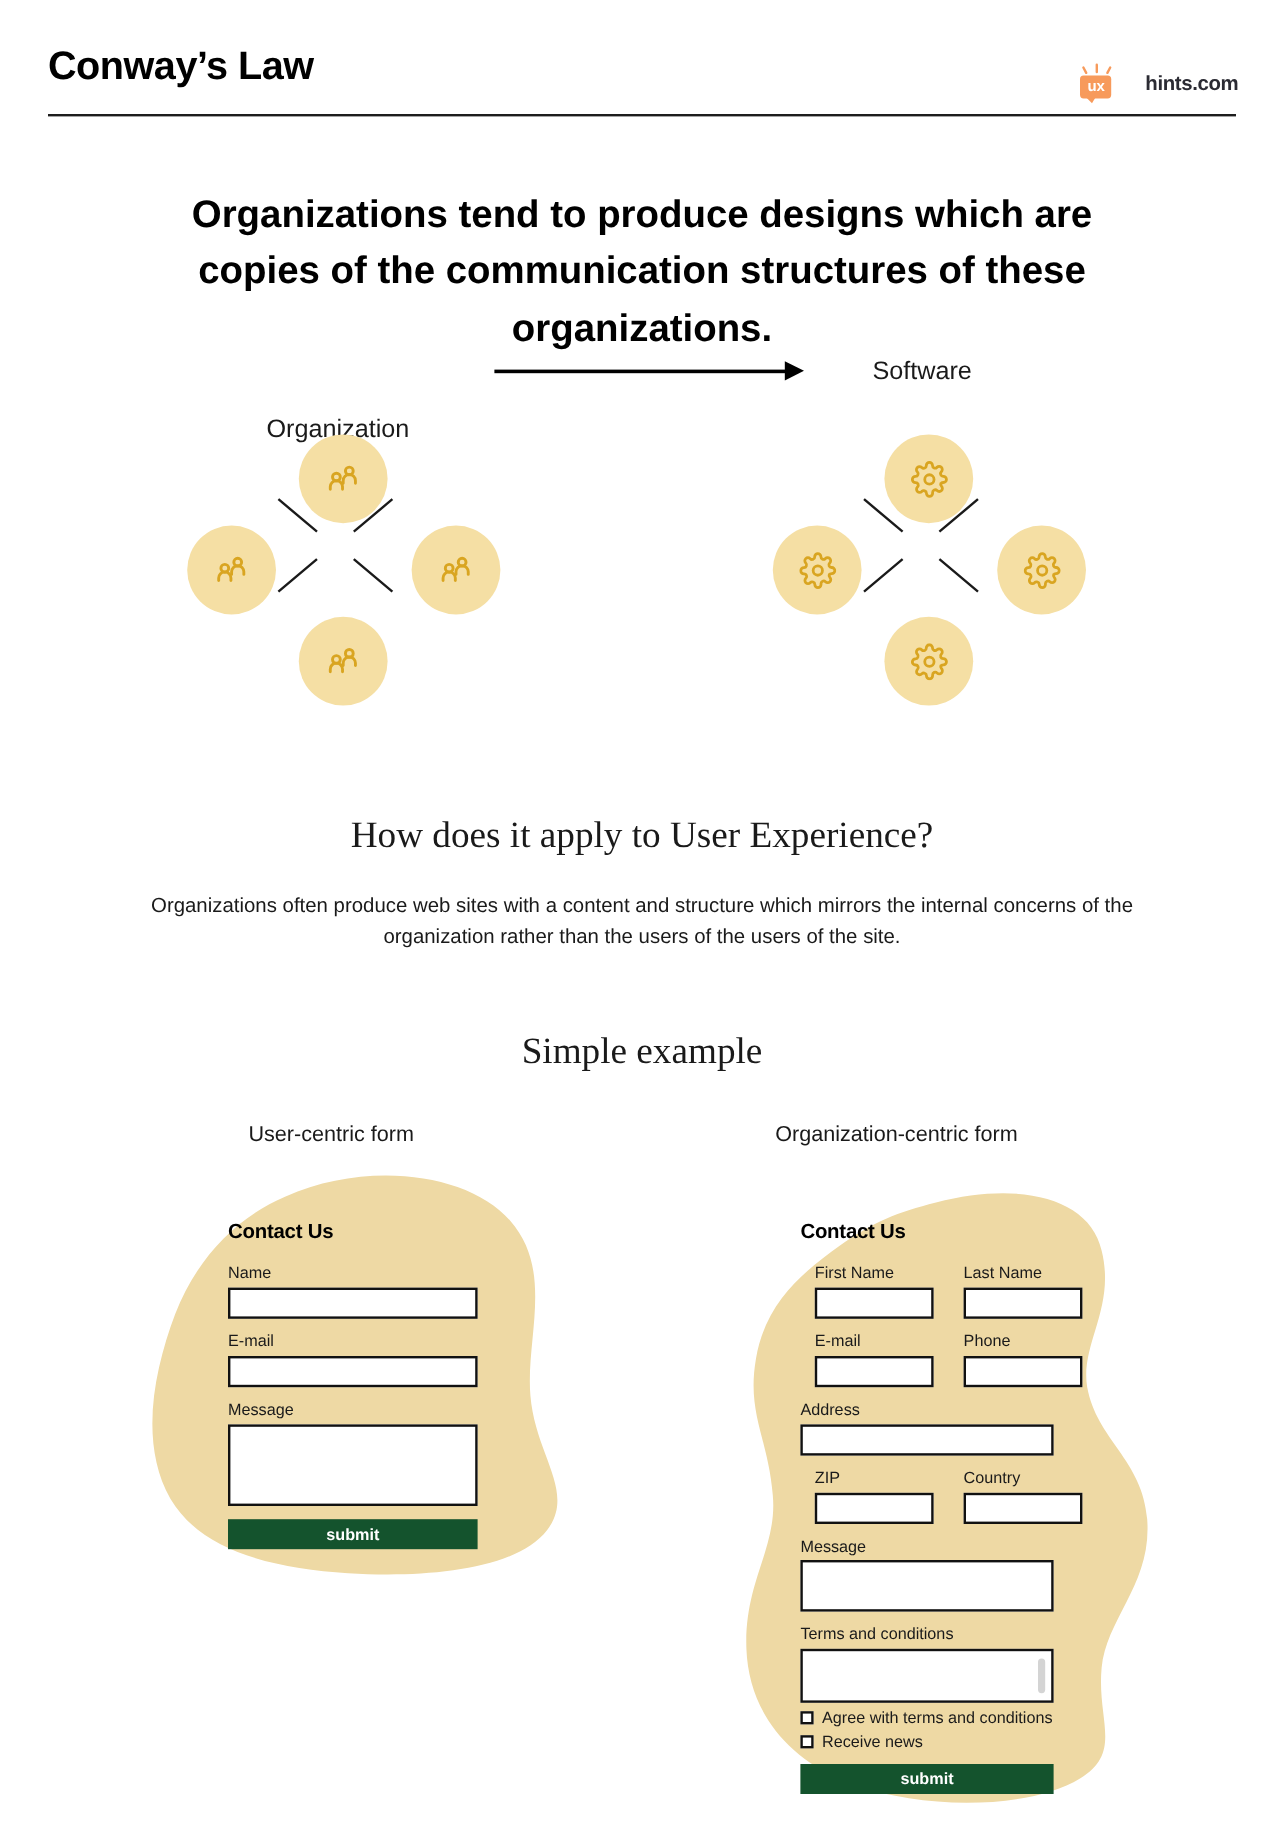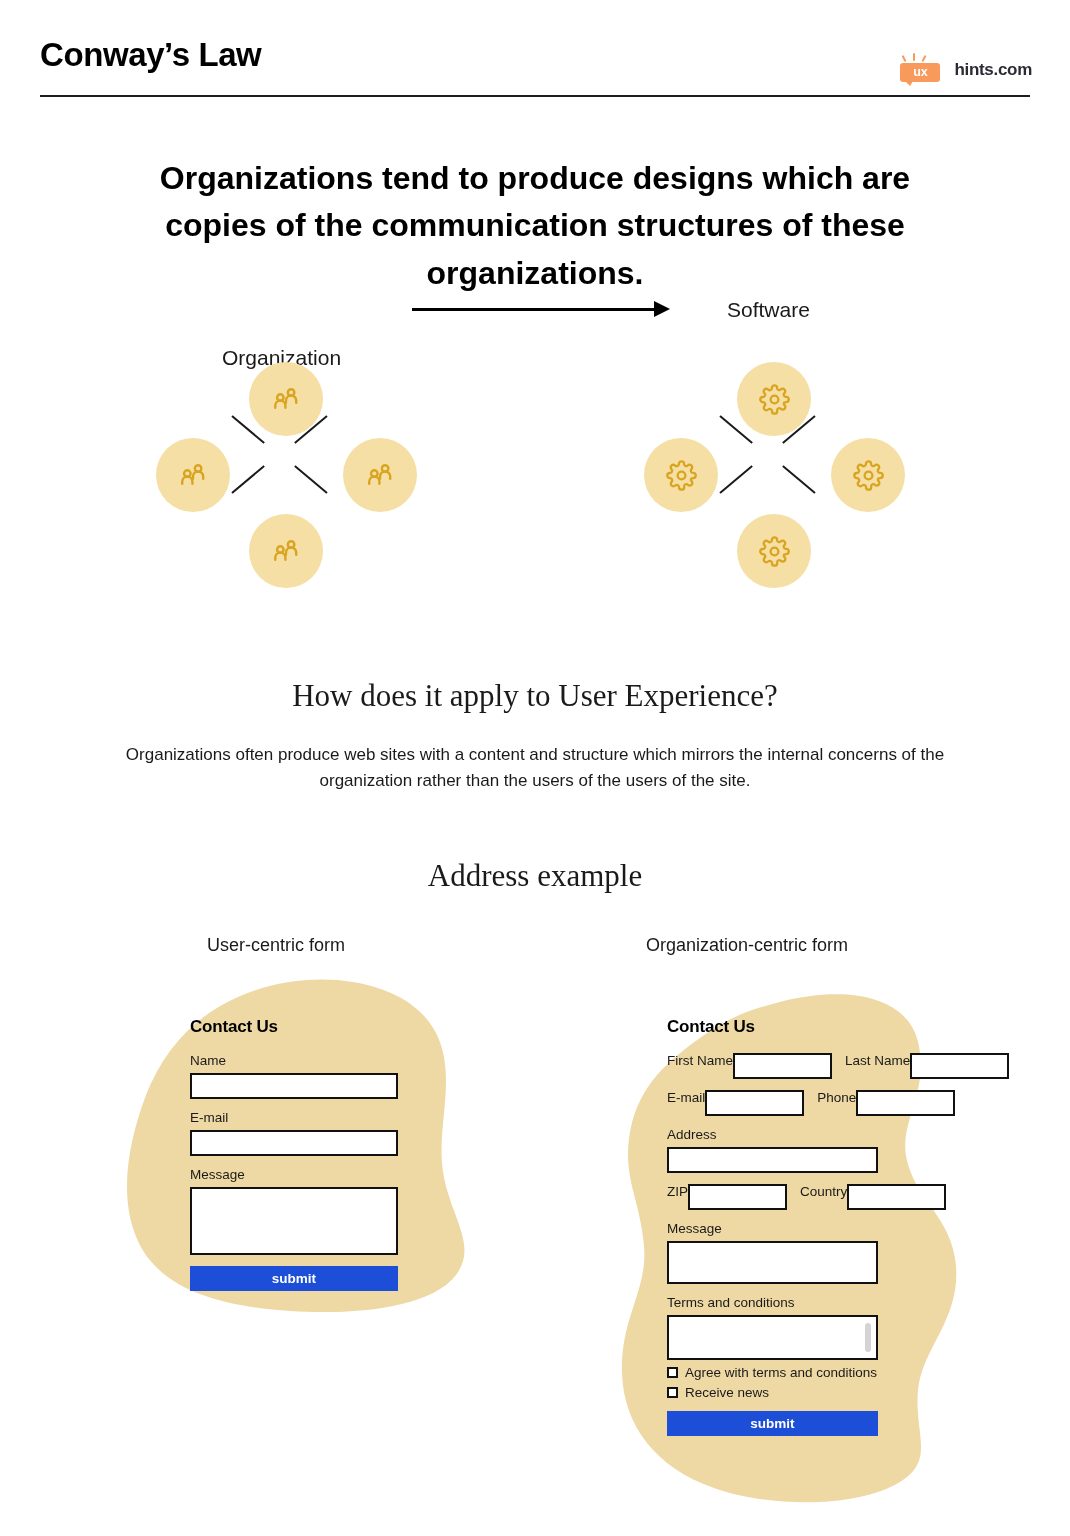--- a/index.html
+++ b/index.html
@@ -42,21 +42,21 @@
     height: 30px;
   }
   #brand-bubble-wrap {
     position: relative;
     width: 30px;
     height: 30px;
   }
   #brand-bubble {
     position: absolute;
     left: 0; top: 8px;
-    width: 40px;
+    width: 26px;
     height: 19px;
     background: #f79a5b;
     border-radius: 3px;
     color: #ffffff;
     font-size: 12.5px;
     font-weight: bold;
     line-height: 19px;
     text-align: center;
     letter-spacing: -0.2px;
   }
@@ -235,24 +235,25 @@
     background: #ffffff;
     border: 2px solid #111111;
     box-sizing: border-box;
   }
   .row2 {
     display: flex;
     gap: 13px;
   }
   .col {
     display: flex;
-    flex-direction: row;
+    flex-direction: column;
+    margin-left: 12px;
   }
   .submit-btn {
-    background: #1d4ed8;
+    background: #14532d;
     color: #ffffff;
     font-size: 13.5px;
     font-weight: bold;
     text-align: center;
     line-height: 25px;
     height: 25px;
   }
   .checkbox-row {
     display: flex;
     align-items: center;
@@ -391,21 +392,21 @@
     <svg width="31" height="31" viewBox="0 0 24 24" fill="none" stroke="#d9a521" stroke-width="1.8" stroke-linecap="round" stroke-linejoin="round">
       <circle cx="12" cy="12" r="3"></circle>
       <path d="M19.4 14.5a1.65 1.65 0 0 0 .33 1.82l.06.06a2 2 0 1 1-2.83 2.83l-.06-.06a1.65 1.65 0 0 0-1.82-.33 1.65 1.65 0 0 0-1 1.51V21a2 2 0 1 1-4 0v-.1a1.65 1.65 0 0 0-1.08-1.51 1.65 1.65 0 0 0-1.82.33l-.06.06a2 2 0 1 1-2.83-2.83l.06-.06a1.65 1.65 0 0 0 .33-1.82 1.65 1.65 0 0 0-1.51-1H3a2 2 0 1 1 0-4h.1a1.65 1.65 0 0 0 1.51-1.08 1.65 1.65 0 0 0-.33-1.82l-.06-.06a2 2 0 1 1 2.83-2.83l.06.06a1.65 1.65 0 0 0 1.82.33H9a1.65 1.65 0 0 0 1-1.51V3a2 2 0 1 1 4 0v.1a1.65 1.65 0 0 0 1 1.51 1.65 1.65 0 0 0 1.82-.33l.06-.06a2 2 0 1 1 2.83 2.83l-.06.06a1.65 1.65 0 0 0-.33 1.82V9a1.65 1.65 0 0 0 1.51 1H21a2 2 0 1 1 0 4h-.1a1.65 1.65 0 0 0-1.5 1z"></path>
     </svg>
   </div>
 </div>
 
 <h2 class="section-heading" id="heading-ux" style="margin:0;">How does it apply to User Experience?</h2>
 <div id="ux-paragraph">Organizations often produce web sites with a content and structure which mirrors the internal concerns of the organization rather than the users of the users of the site.</div>
 
-<h2 class="section-heading" id="heading-example" style="margin:0;">Address example</h2>
+<h2 class="section-heading" id="heading-example" style="margin:0;">Simple example</h2>
 
 <div class="form-caption" id="caption-left">User-centric form</div>
 <div class="form-caption" id="caption-right">Organization-centric form</div>
 
 <svg class="blob" style="left:120px; top:975px;" width="380" height="350" viewBox="0 0 380 350">
   <path d="M118 22 C185 -8, 270 2, 305 42 C342 84, 318 140, 322 188
            C326 238, 360 268, 336 300 C310 334, 232 340, 170 336
            C108 332, 48 318, 22 274 C-4 228, 8 168, 26 120
            C44 74, 76 40, 118 22 Z" fill="#eed9a4"></path>
 </svg>

